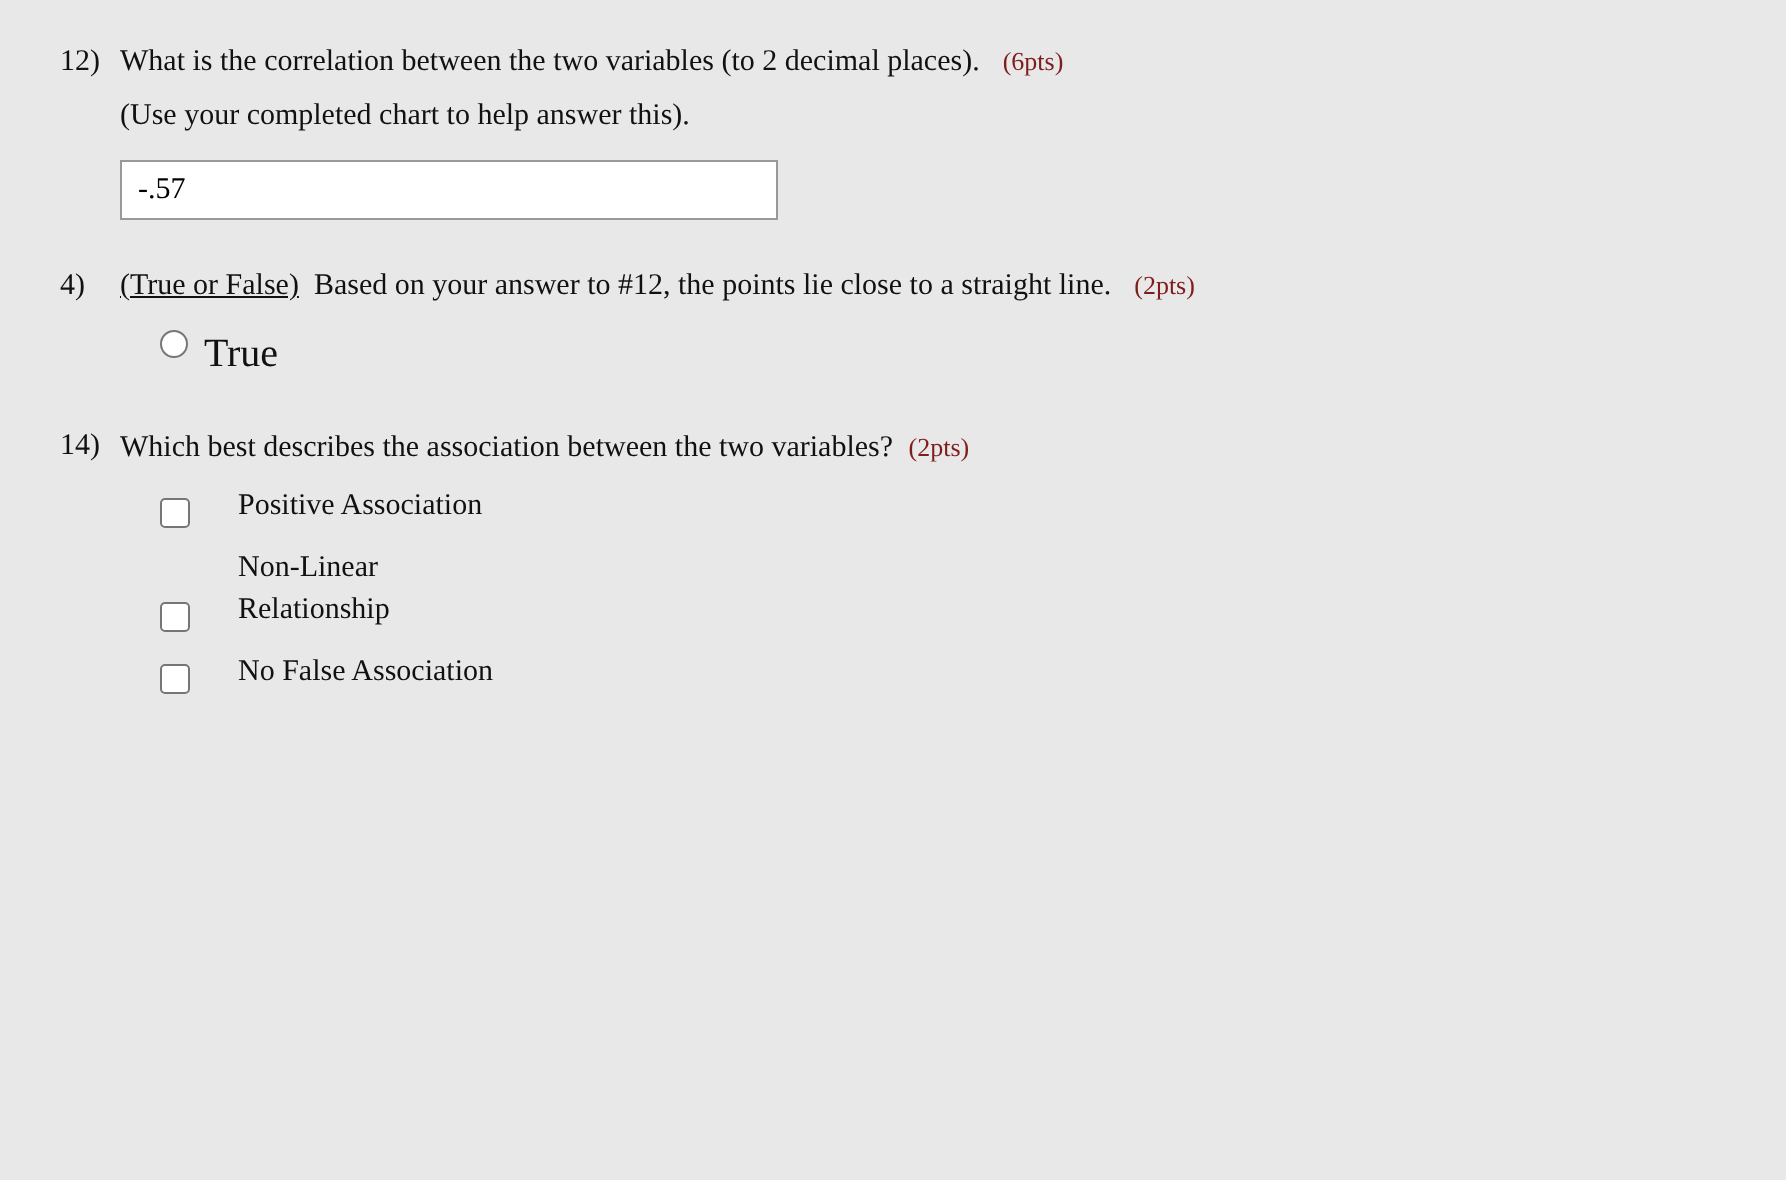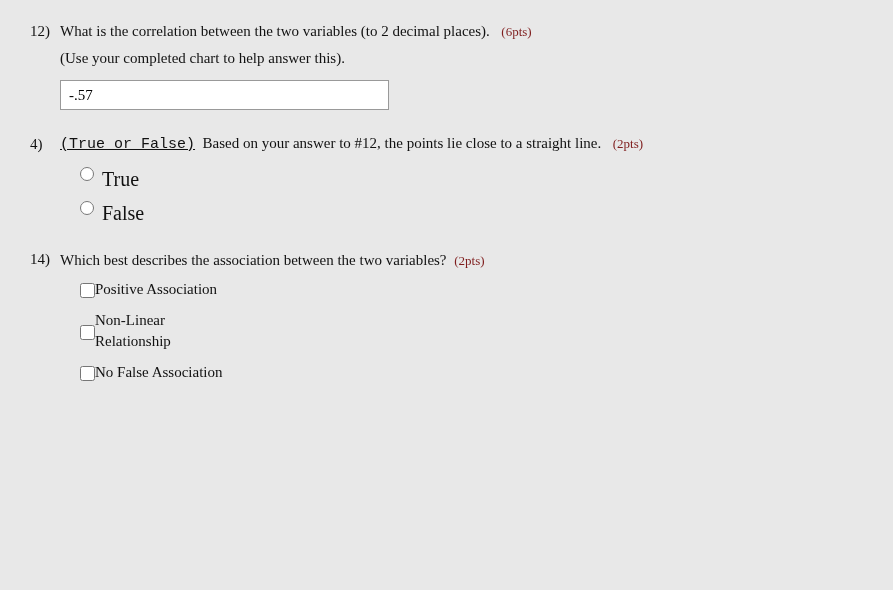--- a/index.html
+++ b/index.html
@@ -98,41 +98,40 @@
       line-height: 1.4;
     }
 
     .checkbox-group {
       margin-left: 50px;
       margin-top: 8px;
     }
 
     .checkbox-item {
       display: flex;
-      align-items: center;
+      align-items: flex-end;
       margin-bottom: 10px;
-      gap: 0;
+      gap: 24px;
     }
 
     .checkbox-item input[type="checkbox"] {
       margin-top: 2px;
       width: 15px;
       height: 15px;
       cursor: pointer;
       flex-shrink: 0;
     }
 
     .checkbox-label {
       font-size: 15px;
       line-height: 1.4;
     }
 
     .underline {
       text-decoration: underline;
-      font-family: Liberation Mono, monospace;
     }
   </style>
 </head>
 <body>
 
 <div class="question-block">
   <div class="question-line">
     <span class="question-number">12)</span>
     <span class="question-text">
       What is the correlation between the two variables (to 2 decimal places).&nbsp;&nbsp;<span class="pts-badge">(6pts)</span>
@@ -150,24 +149,20 @@
     <span class="question-text">
       <span class="underline">(True or False)</span>
       &nbsp;Based on your answer to #12, the points lie close to a straight line.&nbsp;&nbsp;<span class="pts-badge">(2pts)</span>
     </span>
   </div>
   <div class="radio-group">
     <div class="radio-item">
       <input type="radio" name="q13" id="q13-true" style="">
       <label for="q13-true" class="radio-label">True</label>
     </div>
-    <div class="radio-item">
-      <input type="radio" name="q13" id="q13-false" style="">
-      <label for="q13-false" class="radio-label">False</label>
-    </div>
   </div>
 </div>
 
 <div class="question-block">
   <div class="question-line">
     <span class="question-number">14)</span>
     <span class="question-text">
       Which best describes the association between the two variables? <span class="pts-badge">(2pts)</span>
     </span>
   </div>

